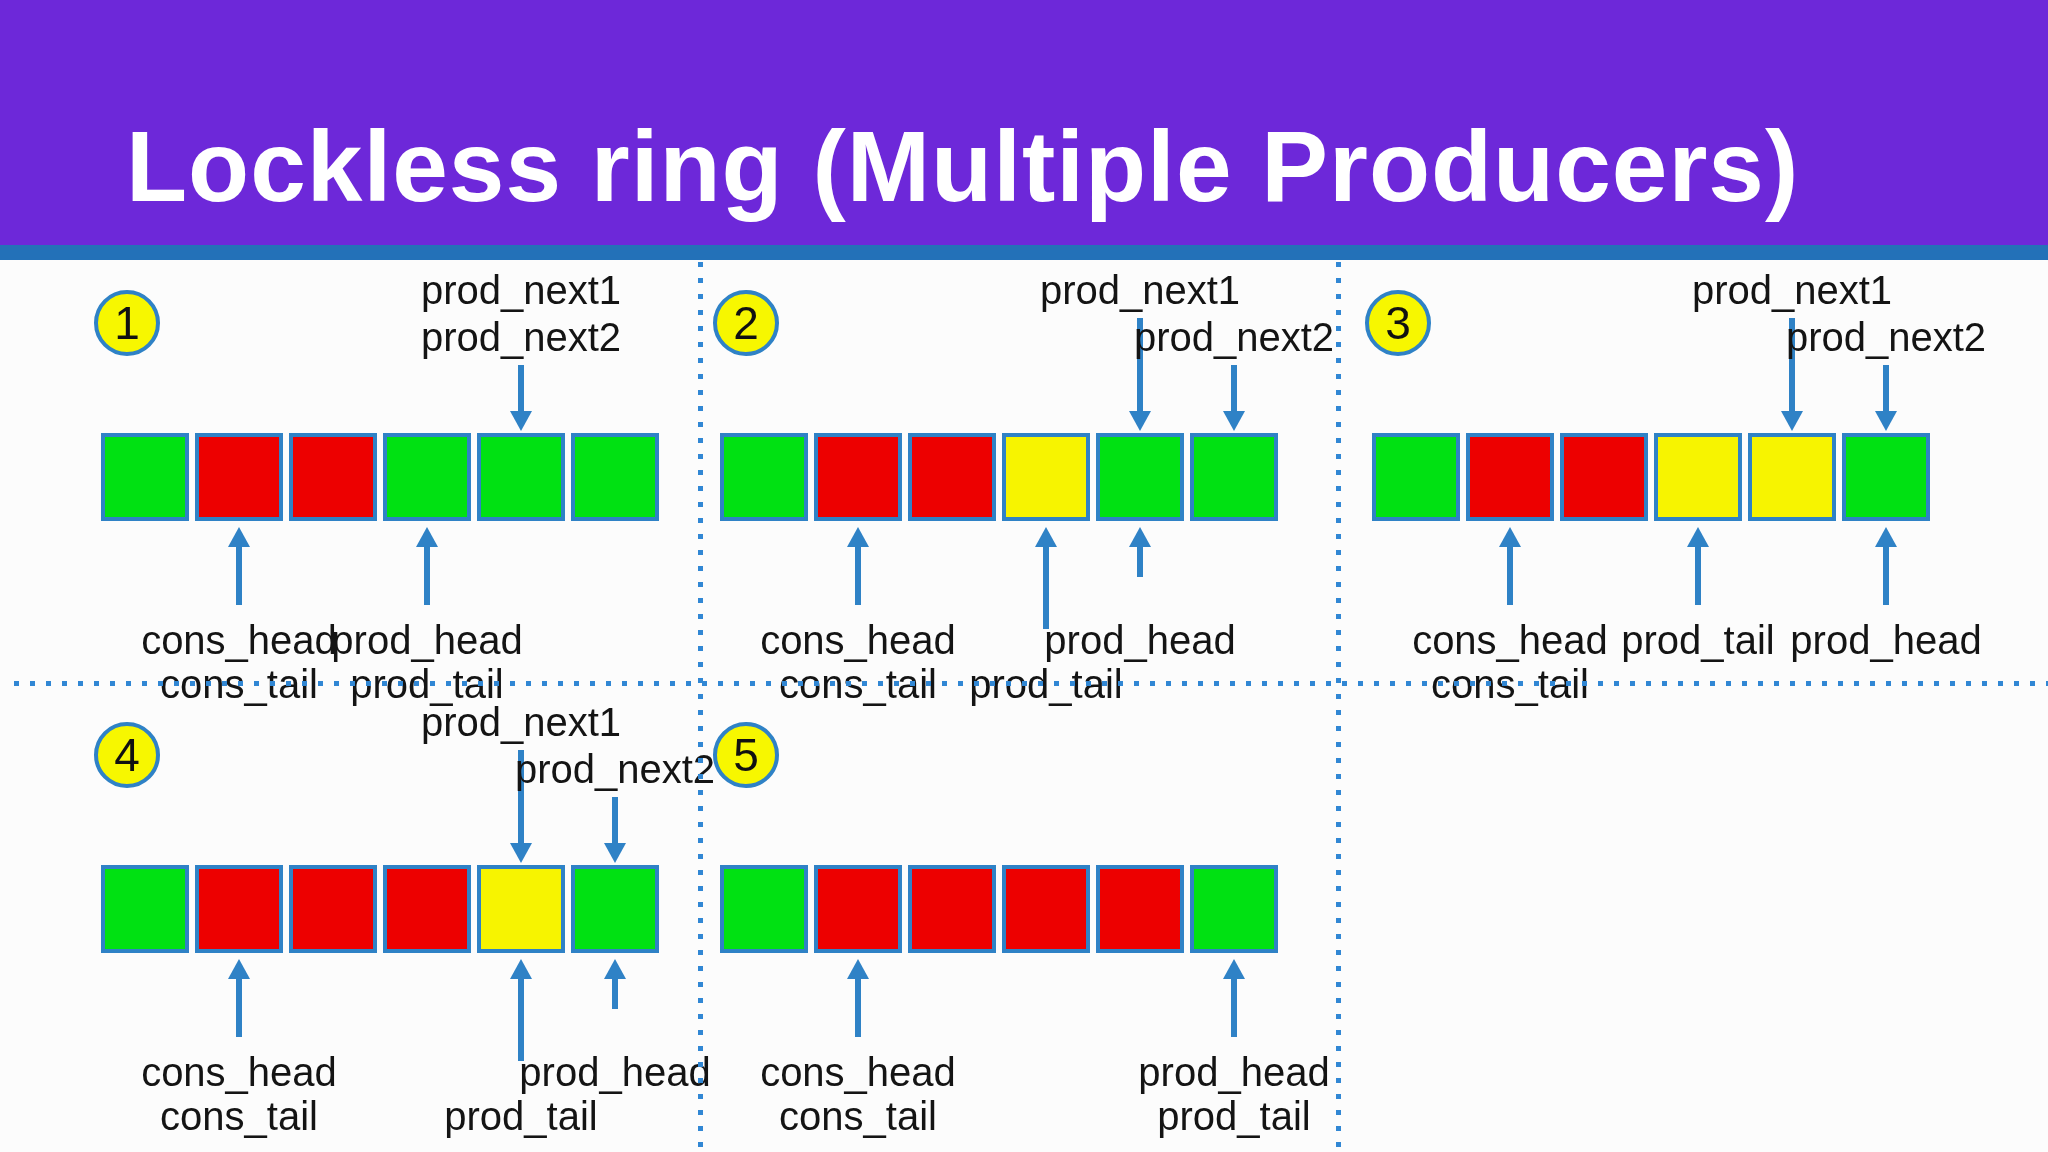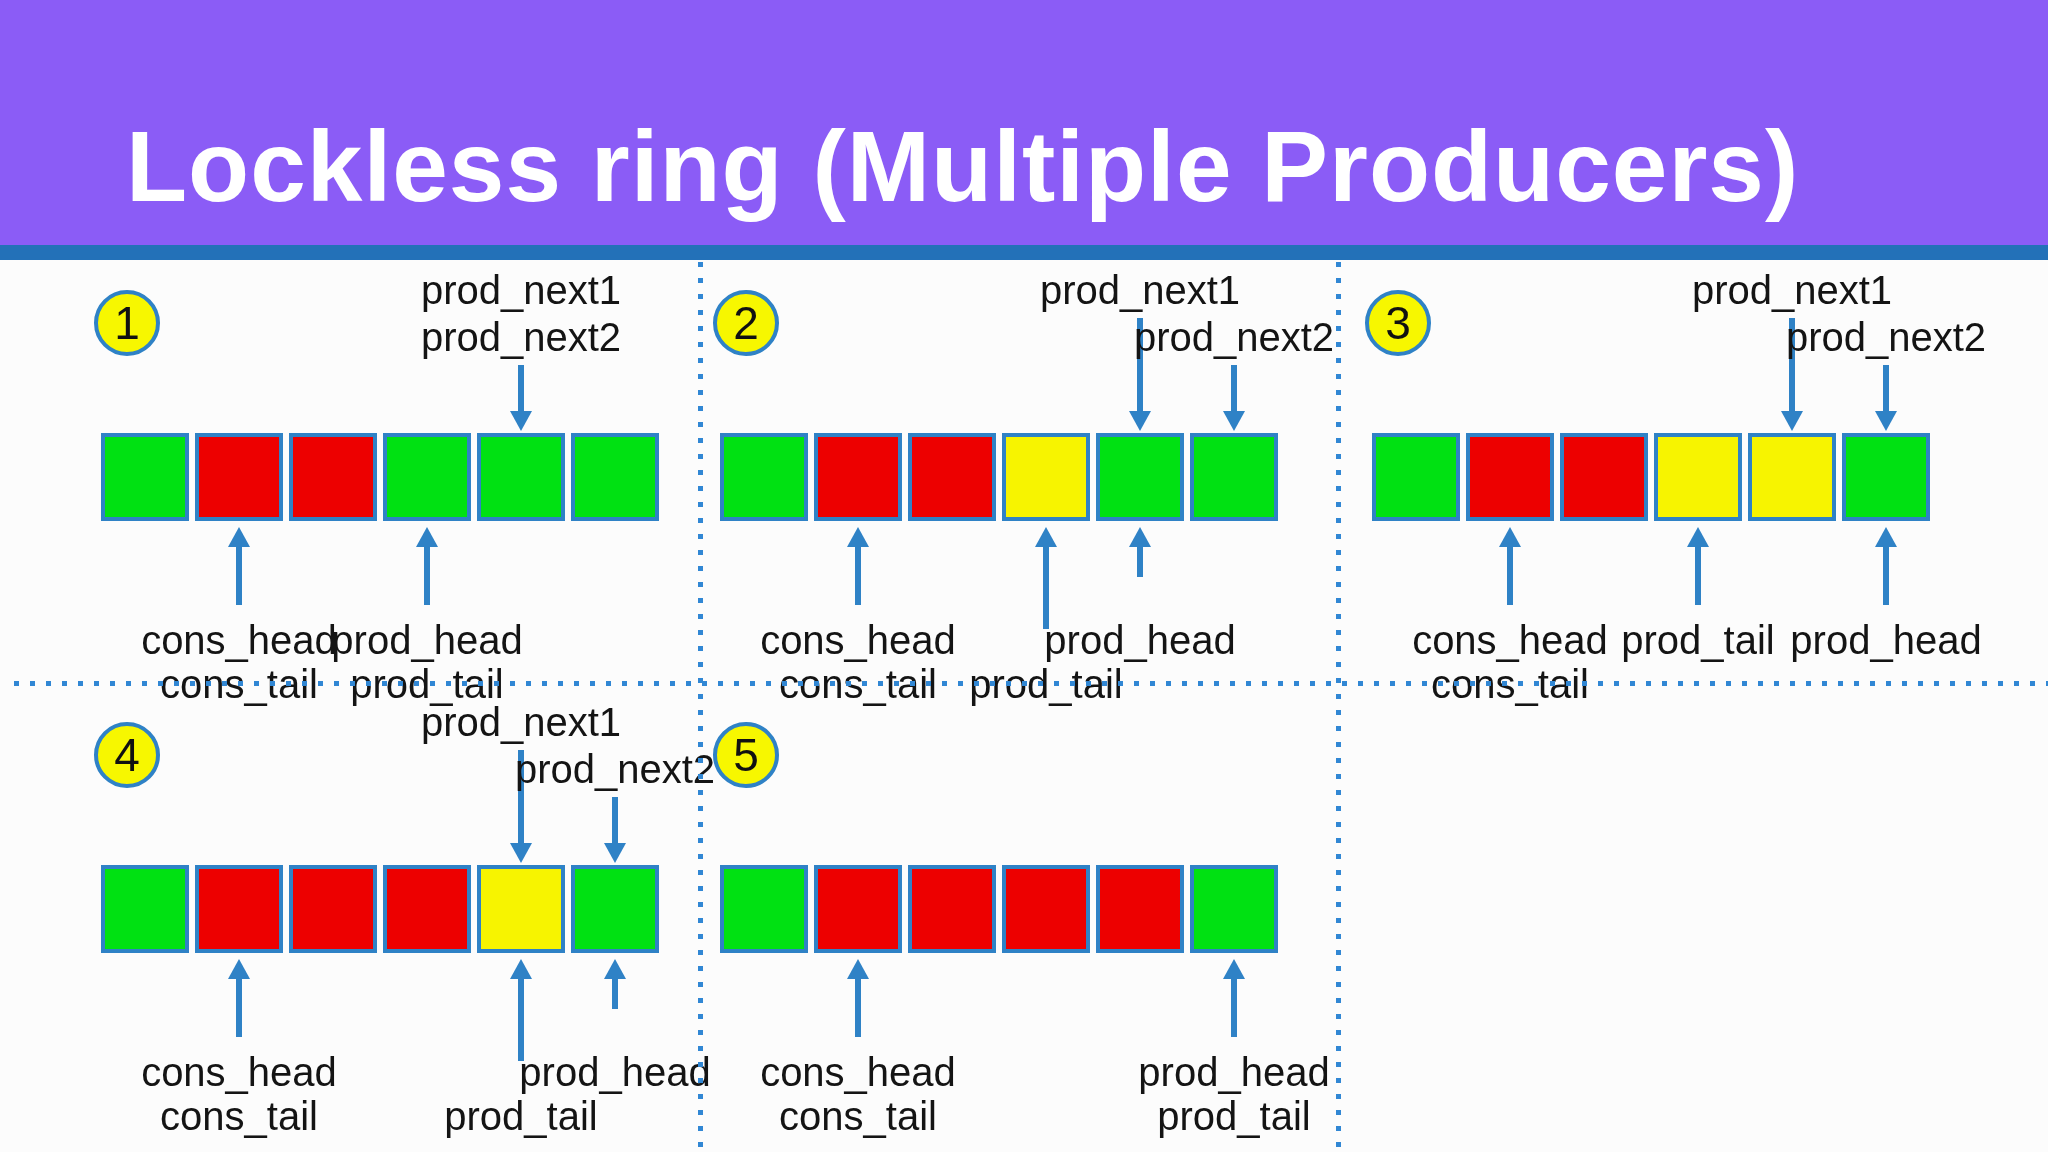--- a/index.html
+++ b/index.html
@@ -36,21 +36,21 @@
     border-left:11px solid transparent;border-right:11px solid transparent;
     border-bottom:20px solid transparent;
   }
   .divider-v{position:absolute;width:5px;}
   .divider-h{position:absolute;height:5px;}
 </style>
 </head>
 <body>
 
 <div class="stage">
-  <div class="header" style="background: #8b5cf6;">
+  <div class="header" style="background: #6d28d9;">
     <div class="title">Lockless ring (Multiple Producers)</div>
   </div>
   <div class="header-strip" style="background: rgb(35, 113, 184);"></div>
   <div class="panel-layer" id="panel-layer">
       <div class="badge" style="left: 94px; top: 290px; background: rgb(247, 247, 0);">1</div>
       <div class="cell" style="left: 101px; top: 433px; background: rgb(0, 225, 18);"></div>
       <div class="cell" style="left: 195px; top: 433px; background: rgb(237, 0, 0);"></div>
       <div class="cell" style="left: 289px; top: 433px; background: rgb(237, 0, 0);"></div>
       <div class="cell" style="left: 383px; top: 433px; background: rgb(0, 225, 18);"></div>
       <div class="cell" style="left: 477px; top: 433px; background: rgb(0, 225, 18);"></div>

